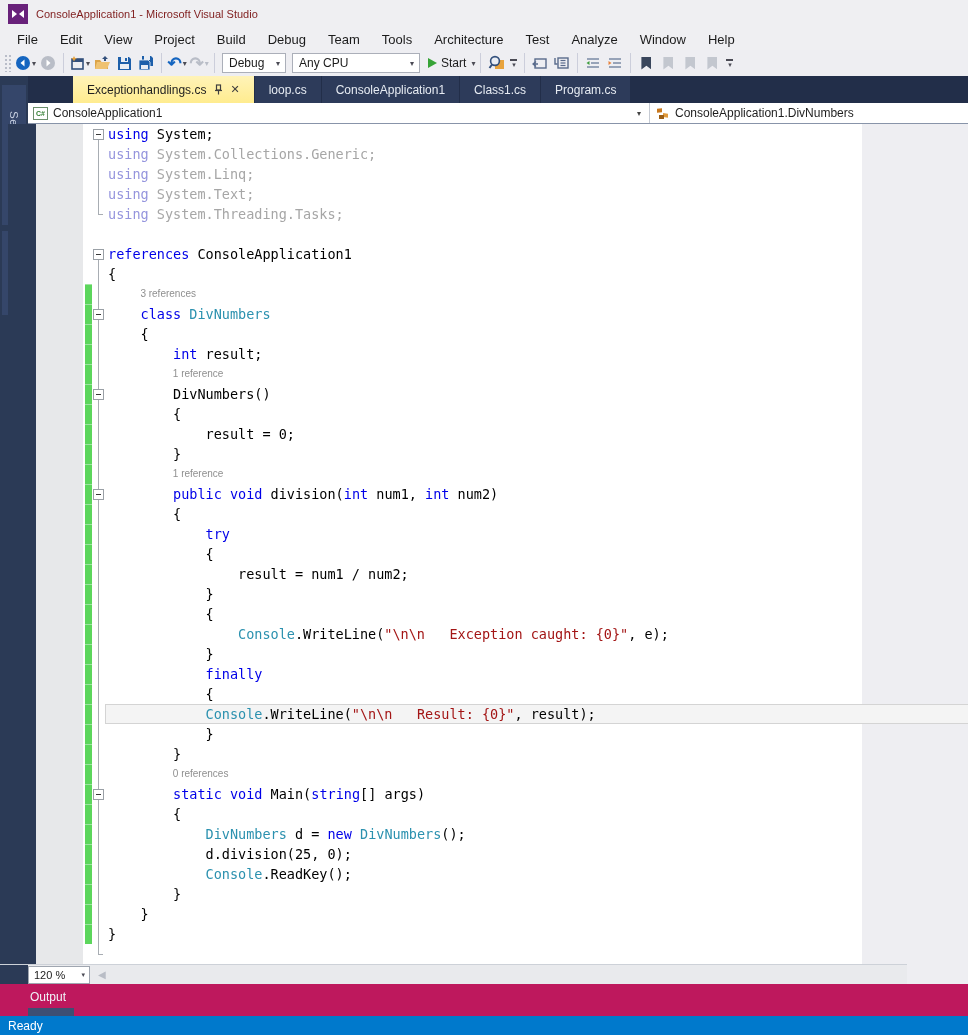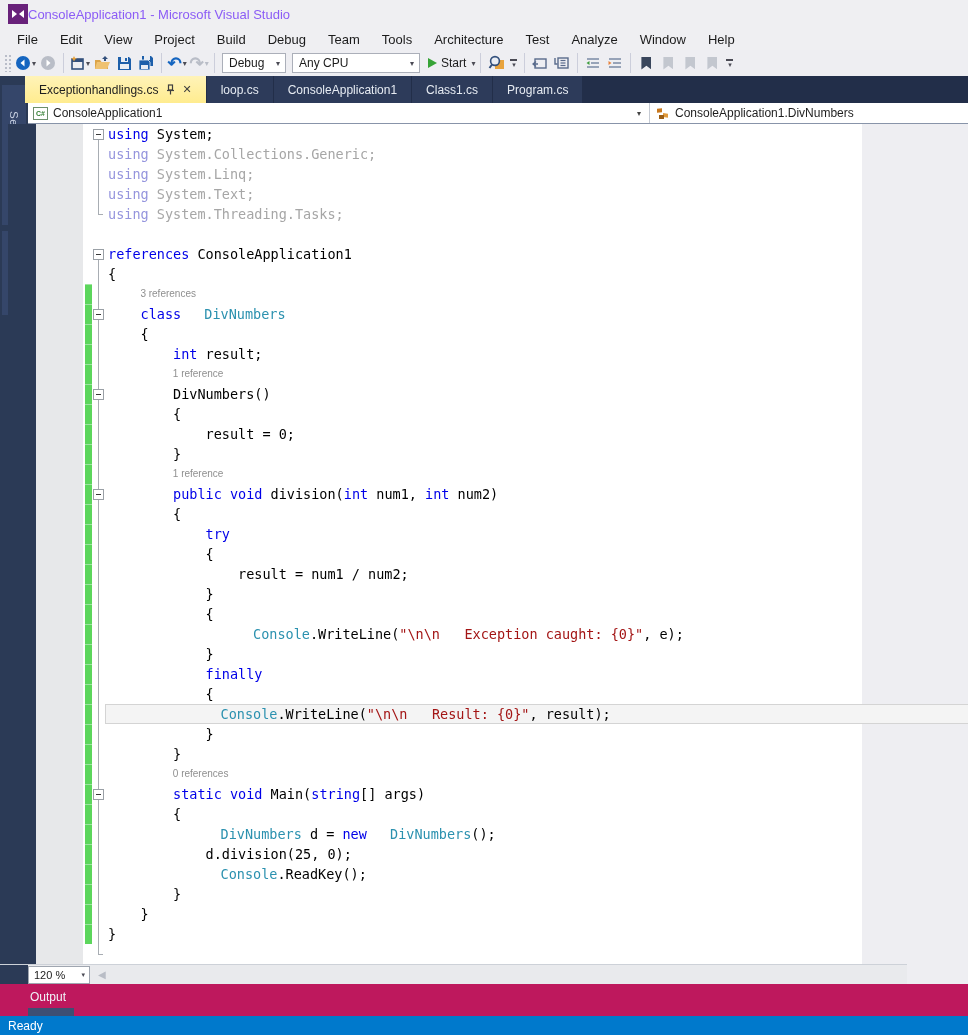--- a/index.html
+++ b/index.html
@@ -3,21 +3,21 @@
 <meta charset="utf-8">
 <style>
   * { margin:0; padding:0; box-sizing:border-box; }
   html,body { width:968px; height:1035px; }
   body { font-family:"Liberation Sans", sans-serif; overflow:hidden; background:#EEEEF2; }
   #app { position:relative; width:968px; height:1035px; background:#EEEEF2; }
 
   
   #titlebar { position:absolute; left:0; top:0; width:968px; height:28px; background:#EFEFF2; display:flex; align-items:center; }
   #vs-logo { width:20px; height:20px; margin-left:8px; background:#68217A; display:flex; align-items:center; justify-content:center; }
-  #title-text { margin-left:0; font-size:13px; color:#8b5cf6; }
+  #title-text { margin-left:8px; font-size:11px; color:#7f1d1d; }
 
   
   #menubar { position:absolute; left:0; top:28px; width:968px; height:22px; background:#EFEFF2; display:flex; align-items:center; padding-left:6px; }
   .menu-item { font-size:13px; color:#1B1B1B; padding:2px 11px; cursor:default; }
 
   
   #toolbar { position:absolute; left:0; top:50px; width:968px; height:26px; background:#EEEEF2; display:flex; align-items:center; }
   .tb-grip { width:8px; height:18px; margin:0 2px 0 4px;
     background-image:radial-gradient(circle, #B9BDC9 1px, transparent 1.2px); background-size:4px 4px; }
   .tb-sep { width:1px; height:20px; background:#CCCEDB; margin:0 4px; }
@@ -38,39 +38,39 @@
 
   
   #tabwell-bg { position:absolute; left:0; top:76px; width:968px; height:27px; background:#222E49; }
   #sidebar-strip { position:absolute; left:0; top:76px; width:28px; height:908px; background:#2B3A56; }
   .side-tab { position:absolute; left:2px; width:24px; background:#35466A; color:#C5CEDF; font-size:11.5px;
     writing-mode:vertical-rl; display:flex; align-items:center; justify-content:center; letter-spacing:0.5px; }
 
   
   #tabbar { position:absolute; left:25px; top:76px; height:27px; display:flex; }
   .doc-tab { height:27px; display:flex; align-items:center; padding:0 14px; background:#2D3B5A; margin-right:1px; font-size:12px; color:#E6EBF2; }
-  .doc-tab.active { background:linear-gradient(#FFF3B8,#FFEC8F); color:#1E1E1E; }
+  .doc-tab.active { background:linear-gradient(#FFF3B8,#FFEC8F); color:#1E1E1E;margin-left:48px; }
   .doc-tab.active .tab-label { margin-right:8px; }
   .tab-x { font-size:11px; color:#3F3F3F; margin-left:7px; }
 
   
   #navbar { position:absolute; left:28px; top:103px; width:940px; height:21px; background:#FFFFFF; border-bottom:1px solid #8894A9; display:flex; }
   .nav-left { width:622px; display:flex; align-items:center; border-right:1px solid #C6CBD4; position:relative; }
   .nav-right { flex:1; display:flex; align-items:center; }
   .nav-text { font-size:12px; color:#1E1E1E; margin-left:5px; }
   .nav-caret { position:absolute; right:8px; font-size:8px; color:#444; }
   .csharp-ico { width:15px; height:13px; border:1px solid #6B8F6B; margin-left:5px; font-size:7px; font-weight:bold; color:#2F7D2F; display:flex; align-items:center; justify-content:center; background:#fff; }
 
   
   #editor { position:absolute; left:8px; top:124px; width:854px; height:840px;
     background:linear-gradient(to right, #2B3A56 0px, #2B3A56 28px, #E7E8EA 28px, #E7E8EA 75px, #FFFFFF 75px); }
   #code-rows { position:absolute; left:0; top:0; width:968px; height:840px; }
   .crow { position:relative; height:20px; width:968px; }
   .ct { position:relative; display:block; padding-left:100px; font-family:"DejaVu Sans Mono", monospace; font-size:13.5px; line-height:20px; white-space:pre; z-index:3; }
-  .c-kw { color:#0000E8; } .c-pl { color:#000000; } .c-ty { color:#2B91AF;margin-left:15px; } .c-st { color:#A31515; }
+  .c-kw { color:#0000E8; } .c-pl { color:#000000; } .c-ty { color:#2B91AF; } .c-st { color:#A31515; }
   .c-gk { color:#9494DD; } .c-gp { color:#A6A6A6; }
   .lens { position:relative; display:block; font-size:10px; line-height:20px; color:#8F8F8F; z-index:3; }
   .chg { position:absolute; left:77px; top:0; width:7px; height:20px; background:#5CD65C; box-shadow:inset 0 1px 0 #9FE59F; z-index:2; }
   .fold { position:absolute; left:85px; top:5px; width:11px; height:11px; background:#FFFFFF; border:1px solid #9AA0A6; z-index:5; }
   .fold::after { content:""; position:absolute; left:2px; top:4px; width:5px; height:1px; background:#3B3B3B; }
   .oline { position:absolute; left:90px; width:1px; background:#A8ADB3; z-index:1; }
   .oline::after { content:""; position:absolute; left:0; bottom:0; width:5px; height:1px; background:#A8ADB3; }
   .curbox { position:absolute; left:97px; right:0; top:0; bottom:0; background:#F4F4F4; border:1px solid #D4D4D4; z-index:0; }
 
   

